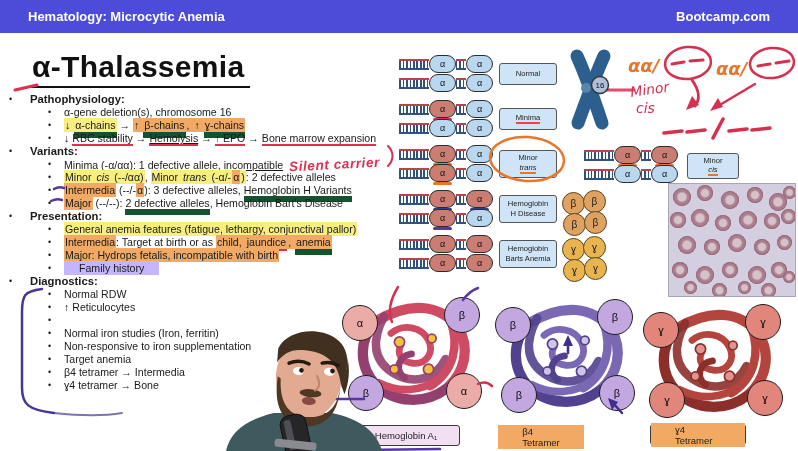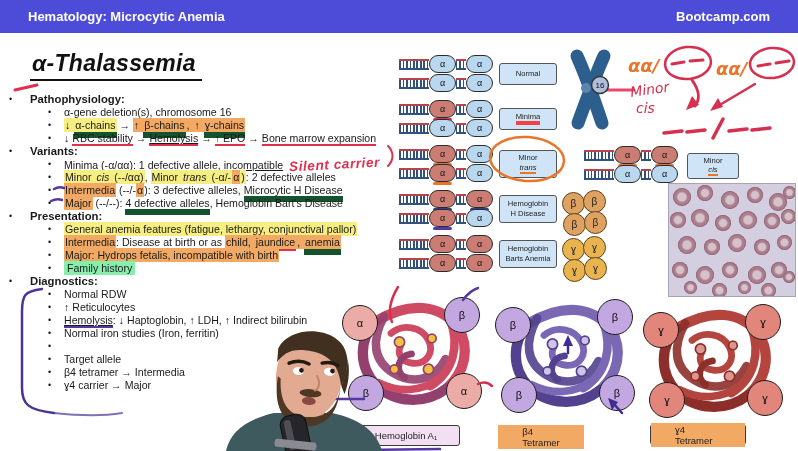--- a/index.html
+++ b/index.html
@@ -3,34 +3,34 @@
 <meta charset="utf-8">
 <style>
   html,body{margin:0;padding:0;background:#888;}
   .stage{position:relative;width:798px;height:451px;background:#fff;overflow:hidden;
          font-family:"Liberation Sans",sans-serif;}
   
   .topbar{position:absolute;left:0;top:0;width:798px;height:33px;background:#4c4cd8;
           color:#fff;display:flex;justify-content:space-between;align-items:center;
           padding:0 28px;box-sizing:border-box;font-weight:bold;font-size:13px;z-index:5;}
   
-  .title{position:absolute;left:30px;top:50px;font-size:23px;font-weight:600;color:#111;
-         letter-spacing:.3px;border-bottom:2.5px solid #111;padding:0 6px 2px 2px;z-index:10;font-style:italic;}
+  .title{position:absolute;left:30px;top:50px;font-size:30px;font-weight:600;color:#111;
+         letter-spacing:.3px;border-bottom:2.5px solid #111;padding:0 6px 2px 2px;z-index:10;}
   
   .slide-body{position:absolute;left:0;top:93px;width:400px;z-index:10;color:#1a1a1a;}
   .line{position:relative;height:13px;line-height:13px;white-space:nowrap;font-size:10.6px;}
   .line .bul{position:absolute;top:0;font-size:9px;}
   .l1 .bul{left:9px;}
   .l1 .txt{position:absolute;left:30px;font-weight:bold;font-size:11.3px;}
   .l2 .bul{left:48px;}
   .l2 .segwrap{position:absolute;left:64px;}
   .seg{display:inline;}
   .hl-yellow{background:#f7ee82;padding:1px 1px;}
   .hl-orange{background:#f2a963;padding:1px 1px;}
-  .hl-green{background:#86efac;padding:1px 3px;}
+  .hl-green{background:#c4b5fd;padding:1px 15px;}
   .ul-black{text-decoration:underline;}
   .ul-purple{border-bottom:6px solid #14532d;}
   .pen-red{border-bottom:2px solid #e03050;}
   .pen-purple{border-bottom:2.5px solid #5538a0;}
   .italic{font-style:italic;}
   .script-red{color:#e03050;font-style:italic;font-weight:bold;font-size:13.5px;
               letter-spacing:.6px;display:inline-block;transform:rotate(-3deg);margin-left:6px;}
   
   .gene-rows{position:absolute;left:0;top:0;z-index:10;}
   .grow{position:absolute;left:399px;width:96px;}
@@ -43,21 +43,21 @@
   .allele{position:relative;width:27px;height:18px;border:1.5px solid #2b2b2b;border-radius:9px;
           background:#b9d7ee;display:flex;align-items:center;justify-content:center;
           font-size:9px;flex:none;box-sizing:border-box;color:#111;}
   .allele.red{background:#cb7d73;}
   .mk{position:absolute;left:3px;right:3px;bottom:-3.5px;height:2.5px;border-radius:2px;}
   .mk.red{background:#e03050;}.mk.orange{background:#e8762a;}
   .mk.navy{background:#2a3f8f;}.mk.purple{background:#5538a0;}
   .glabel{position:absolute;width:58px;background:#cfe4f6;border:1.2px solid #555;border-radius:3px;
           display:flex;flex-direction:column;align-items:center;justify-content:center;
           font-size:7.6px;line-height:1.25;color:#222;box-sizing:border-box;text-align:center;z-index:10;}
-  .glabel .u-red{border-bottom:4px solid #ef4444;}
+  .glabel .u-red{border-bottom:2px solid #ef4444;}
   .glabel .u-orange{border-bottom:2px solid #e8762a;}
   
   .cluster{position:absolute;width:48px;height:48px;z-index:10;}
   .ccell{position:absolute;width:23px;height:23px;border-radius:50%;border:1.5px solid #5a4420;
          display:flex;align-items:center;justify-content:center;font-size:10px;box-sizing:border-box;color:#222;}
   .cluster.beta .ccell{background:#dfa261;}
   .cluster.gamma .ccell{background:#e9b44e;}
   
   #smear{position:absolute;left:668px;top:183px;width:128px;height:114px;background:#d4cfe0;
          border:1px solid #a8a4b8;box-sizing:border-box;overflow:hidden;z-index:10;}
@@ -124,37 +124,37 @@
       <div class="line l2">
         <span class="bul">•</span>
         <span class="segwrap"><span class="seg">Minima (-α/αα): 1 defective allele, </span><span class="seg ul-black">incompatible</span><span class="seg script-red">Silent carrier</span></span>
       </div>
       <div class="line l2">
         <span class="bul">•</span>
         <span class="segwrap"><span class="seg hl-yellow">Minor </span><span class="seg hl-yellow italic">cis</span><span class="seg hl-yellow"> (--/αα)</span><span class="seg">, </span><span class="seg hl-yellow">Minor </span><span class="seg hl-yellow italic">trans</span><span class="seg hl-yellow"> (-α/-</span><span class="seg hl-orange">α</span><span class="seg hl-yellow">)</span><span class="seg">: 2 defective alleles</span></span>
       </div>
       <div class="line l2">
         <span class="bul">•</span>
-        <span class="segwrap"><span class="seg hl-orange">Intermedia</span><span class="seg"> (--/-</span><span class="seg hl-orange">α</span><span class="seg">): 3 defective alleles, </span><span class="seg ul-purple">Microcytic H Disease</span></span>
-      </div>
-      <div class="line l2">
-        <span class="bul">•</span>
-        <span class="segwrap"><span class="seg hl-orange">Major</span><span class="seg"> (--/--): </span><span class="seg ul-purple">4 defective alleles</span><span class="seg">, Hemoglobin Bart's Disease</span></span>
+        <span class="segwrap"><span class="seg hl-orange">Intermedia</span><span class="seg"> (--/-</span><span class="seg hl-orange">α</span><span class="seg">): 3 defective alleles, </span><span class="seg ul-purple">Hemoglobin H Variants</span></span>
+      </div>
+      <div class="line l2">
+        <span class="bul">•</span>
+        <span class="segwrap"><span class="seg hl-orange">Major</span><span class="seg"> (--/--): </span><span class="seg ul-purple">2 defective alleles</span><span class="seg">, Hemoglobin Bart's Disease</span></span>
       </div>
       <div class="line l1">
         <span class="bul">•</span>
         <span class="txt">Presentation:</span>
       </div>
       <div class="line l2">
         <span class="bul">•</span>
         <span class="segwrap"><span class="seg hl-yellow">General anemia features (fatigue, lethargy, conjunctival pallor)</span></span>
       </div>
       <div class="line l2">
         <span class="bul">•</span>
-        <span class="segwrap"><span class="seg hl-orange">Intermedia</span><span class="seg">: Disease at birth or as </span><span class="seg hl-orange">child, </span><span class="seg hl-orange pen-red">jaundice</span><span class="seg hl-orange">, </span><span class="seg hl-orange ul-purple">anemia</span></span>
+        <span class="segwrap"><span class="seg hl-orange">Intermedia</span><span class="seg">: Target at birth or as </span><span class="seg hl-orange">child, </span><span class="seg hl-orange pen-red">jaundice</span><span class="seg hl-orange">, </span><span class="seg hl-orange ul-purple">anemia</span></span>
       </div>
       <div class="line l2">
         <span class="bul">•</span>
         <span class="segwrap"><span class="seg hl-orange">Major: Hydrops fetalis, incompatible with birth</span></span>
       </div>
       <div class="line l2">
         <span class="bul">•</span>
         <span class="segwrap"><span class="seg hl-green">Family history</span></span>
       </div>
       <div class="line l1">
@@ -164,40 +164,40 @@
       <div class="line l2">
         <span class="bul">•</span>
         <span class="segwrap"><span class="seg">Normal RDW</span></span>
       </div>
       <div class="line l2">
         <span class="bul">•</span>
         <span class="segwrap"><span class="seg">↑ Reticulocytes</span></span>
       </div>
       <div class="line l2">
         <span class="bul">•</span>
-        <span class="segwrap"><span class="seg ul-black pen-purple">Hemolysis</span><span class="seg">: ↓ Haptoglobin, ↑ LDH, ↑ Indirect bilirubin</span></span>
       </div>
       <div class="line l2">
         <span class="bul">•</span>
         <span class="segwrap"><span class="seg">Normal iron studies (Iron, ferritin)</span></span>
       </div>
       <div class="line l2">
         <span class="bul">•</span>
-      </div>
-      <div class="line l2">
-        <span class="bul">•</span>
-        <span class="segwrap"><span class="seg">Target allele</span></span>
+        <span class="segwrap"><span class="seg">Non-responsive to iron supplementation</span></span>
+      </div>
+      <div class="line l2">
+        <span class="bul">•</span>
+        <span class="segwrap"><span class="seg">Target anemia</span></span>
       </div>
       <div class="line l2">
         <span class="bul">•</span>
         <span class="segwrap"><span class="seg">β4 tetramer → Intermedia</span></span>
       </div>
       <div class="line l2">
         <span class="bul">•</span>
-        <span class="segwrap"><span class="seg">ɣ4 carrier → Major</span></span>
+        <span class="segwrap"><span class="seg">ɣ4 tetramer → Bone</span></span>
       </div>
     </div>
 
   <div class="gene-rows" id="gene-rows">
       <div class="grow" style="top: 55px;">
         <div class="gline">
           <div class="dna lead"></div>
           <div class="allele">α</div>
           <div class="dna mid"></div>
           <div class="allele">α</div>

